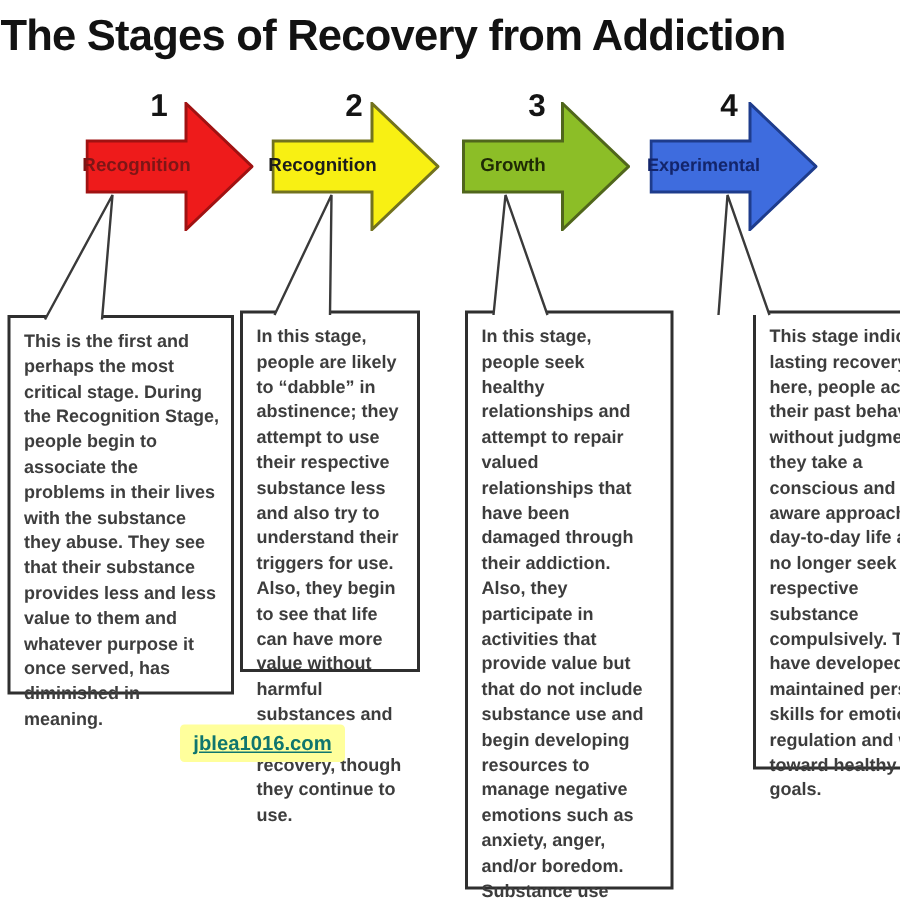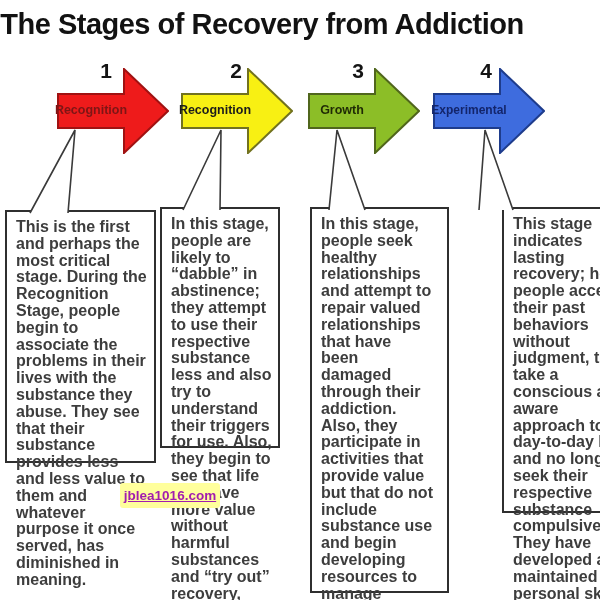--- a/index.html
+++ b/index.html
@@ -12,30 +12,30 @@
   .num-1{left:93px;} .num-2{left:223px;} .num-3{left:345px;} .num-4{left:473px;}
   .arrow-svg{position:absolute;top:68px;width:112px;height:86px;z-index:3;}
   .arr-1{left:57px;} .arr-2{left:181px;} .arr-3{left:308px;} .arr-4{left:433px;}
   .arrow-label{position:absolute;top:103px;height:16px;text-align:center;
                font-size:12.5px;font-weight:bold;z-index:4;}
   .lbl-1{left:53px;width:76px;color:#7d1616;}
   .lbl-2{left:175px;width:80px;color:#1c1c1c;}
   .lbl-3{left:304px;width:76px;color:#1f2a05;}
   .lbl-4{left:427px;width:84px;color:#13256b;font-size:12px;}
   .desc-box{position:absolute;background:#fff;border:2px solid #2f2f2f;z-index:2;
-            padding:7px 5px 6px 9px;font-size:16px;font-weight:bold;line-height:16.8px;
+            padding:7px 5px 6px 9px;font-size:12px;font-weight:bold;line-height:16.8px;
             color:#3d3d3d;box-sizing:border-box;}
   .box-1{left:5px;  top:210px;width:151px;height:253px;}
   .box-2{left:160px;top:207px;width:120px;height:241px;}
   .box-3{left:310px;top:207px;width:139px;height:386px;padding-right:14px;}
   .box-4{left:458px;top:207px;width:136px;height:306px;margin-left:44px;}
   .tails{position:absolute;left:0;top:0;width:600px;height:600px;z-index:5;pointer-events:none;}
-  .site-link{position:absolute;left:120px;top:483px;width:100px;height:25px;z-index:2;
+  .site-link{position:absolute;left:120px;top:483px;width:110px;height:25px;z-index:2;
              background:#ffff9c;border-radius:3px;text-align:center;line-height:25px;
-             font-size:13.5px;font-weight:bold;color:#a21caf;text-decoration:underline;cursor:pointer;}
+             font-size:13.5px;font-weight:bold;color:#0f766e;text-decoration:underline;cursor:pointer;}
 </style>
 </head>
 <body>
 
 <div class="canvas">
 
   <div class="title">The Stages of Recovery from Addiction</div>
 
   <div class="stage-number num-1">1</div>
   <div class="stage-number num-2">2</div>

